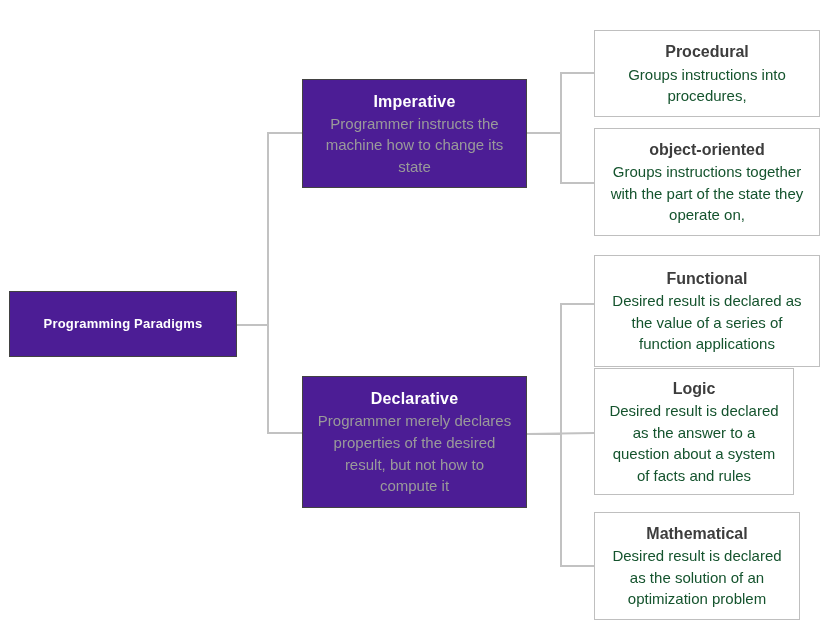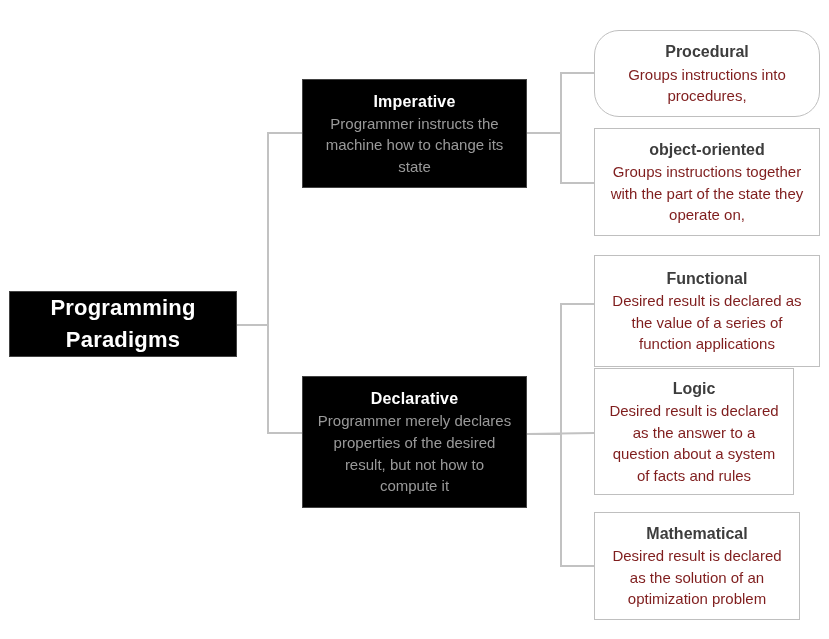--- a/index.html
+++ b/index.html
@@ -26,53 +26,53 @@
     position: absolute;
     box-sizing: border-box;
     display: flex;
     flex-direction: column;
     justify-content: center;
     align-items: center;
     text-align: center;
     padding: 5px 13px;
   }
   .node-dark {
-    background: #000000;
+    background: #4c1d95;
     border: 1px solid #424242;
   }
   .node-leaf {
     background: #ffffff;
     border: 1px solid #bfbfbf;
   }
   .node-title {
     font-weight: 700;
     font-size: 16px;
     line-height: 1.45;
     color: #3d3d3d;
   }
   .node-dark .node-title {
     color: #ffffff;
     letter-spacing: 0.2px;
   }
   .root .node-title {
-    font-size: 22px;
+    font-size: 13px;
   }
   .node-desc {
     font-size: 15px;
     line-height: 1.44;
-    color: #7f1d1d;
+    color: #14532d;
   }
   .node-dark .node-desc {
     color: #9a9a9a;
   }
   
   .root          { left: 9px;   top: 291px; width: 228px; height: 66px; }
   .imperative    { left: 302px; top: 79px;  width: 225px; height: 109px; }
   .declarative   { left: 302px; top: 368px; width: 225px; height: 132px; margin-top: 8px; }
-  .procedural    { left: 594px; top: 30px;  width: 226px; height: 87px; border-radius: 25px; }
+  .procedural    { left: 594px; top: 30px;  width: 226px; height: 87px; }
   .object-oriented { left: 594px; top: 128px; width: 226px; height: 108px; }
   .functional    { left: 594px; top: 255px; width: 226px; height: 112px; }
   .logic         { left: 594px; top: 368px; width: 200px; height: 127px; }
   .mathematical  { left: 594px; top: 512px; width: 206px; height: 108px; }
 </style>
 </head>
 <body>
 
 <div class="canvas">
 

